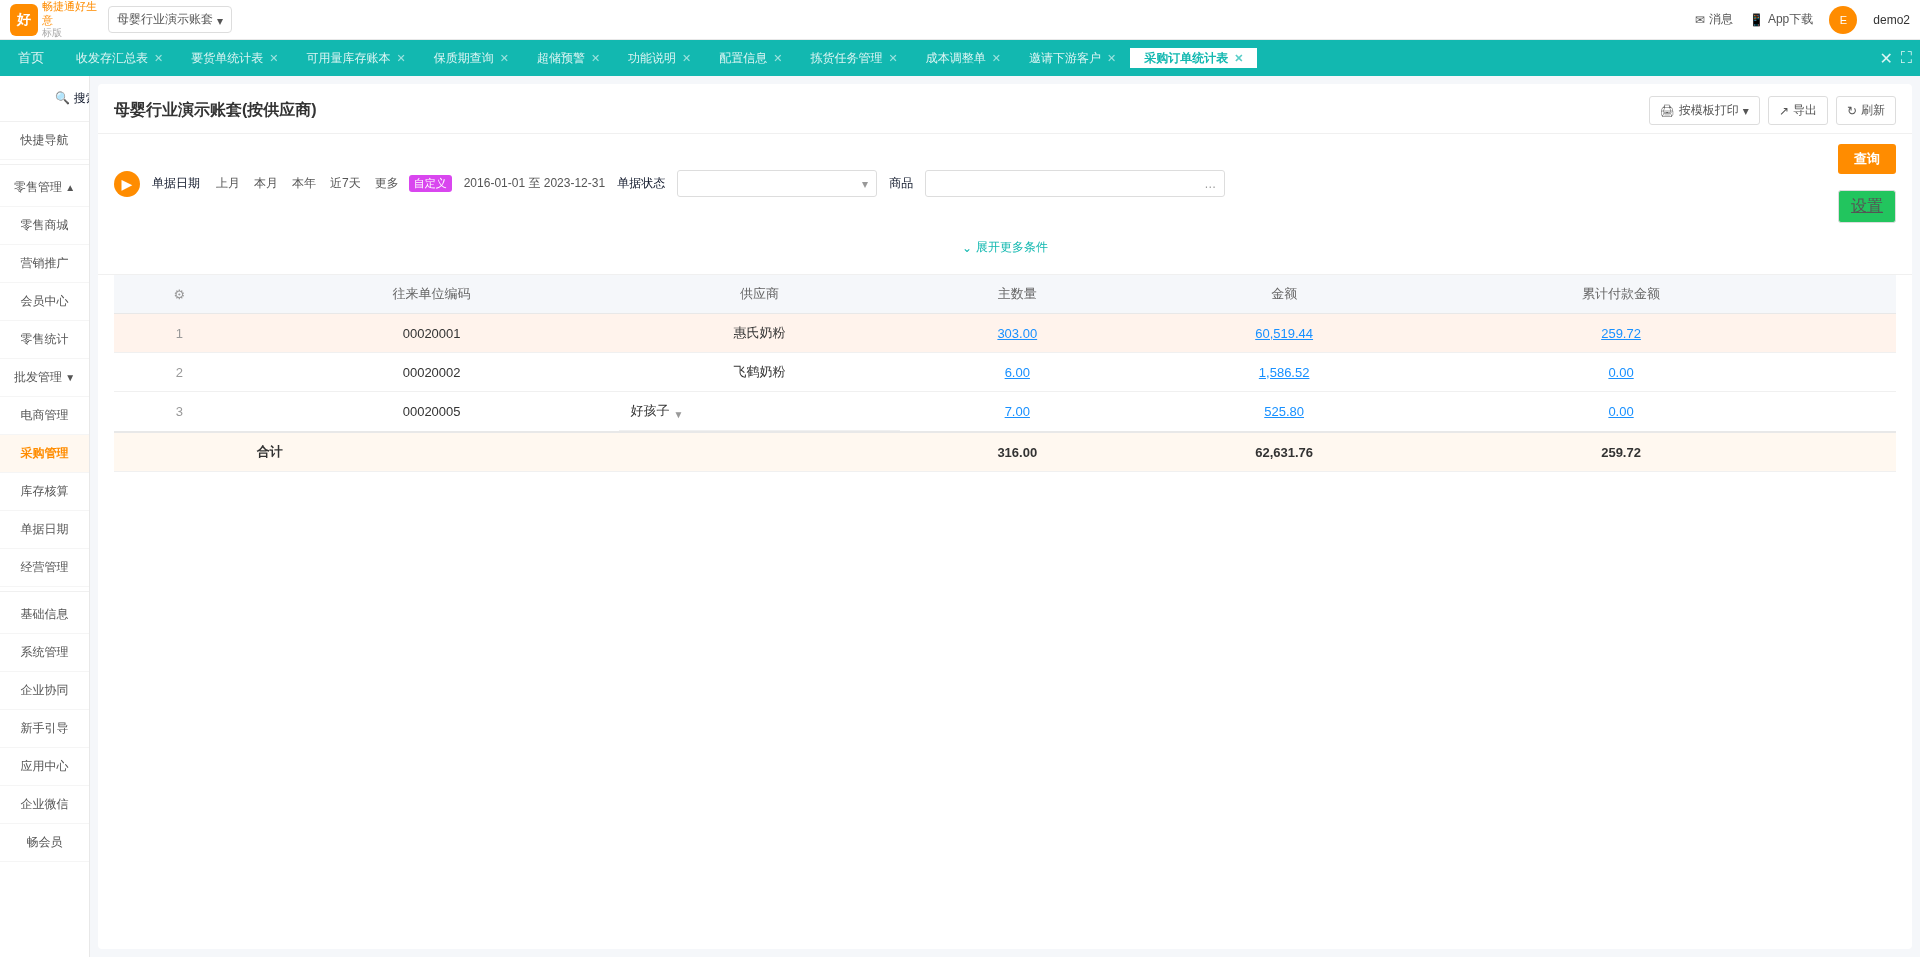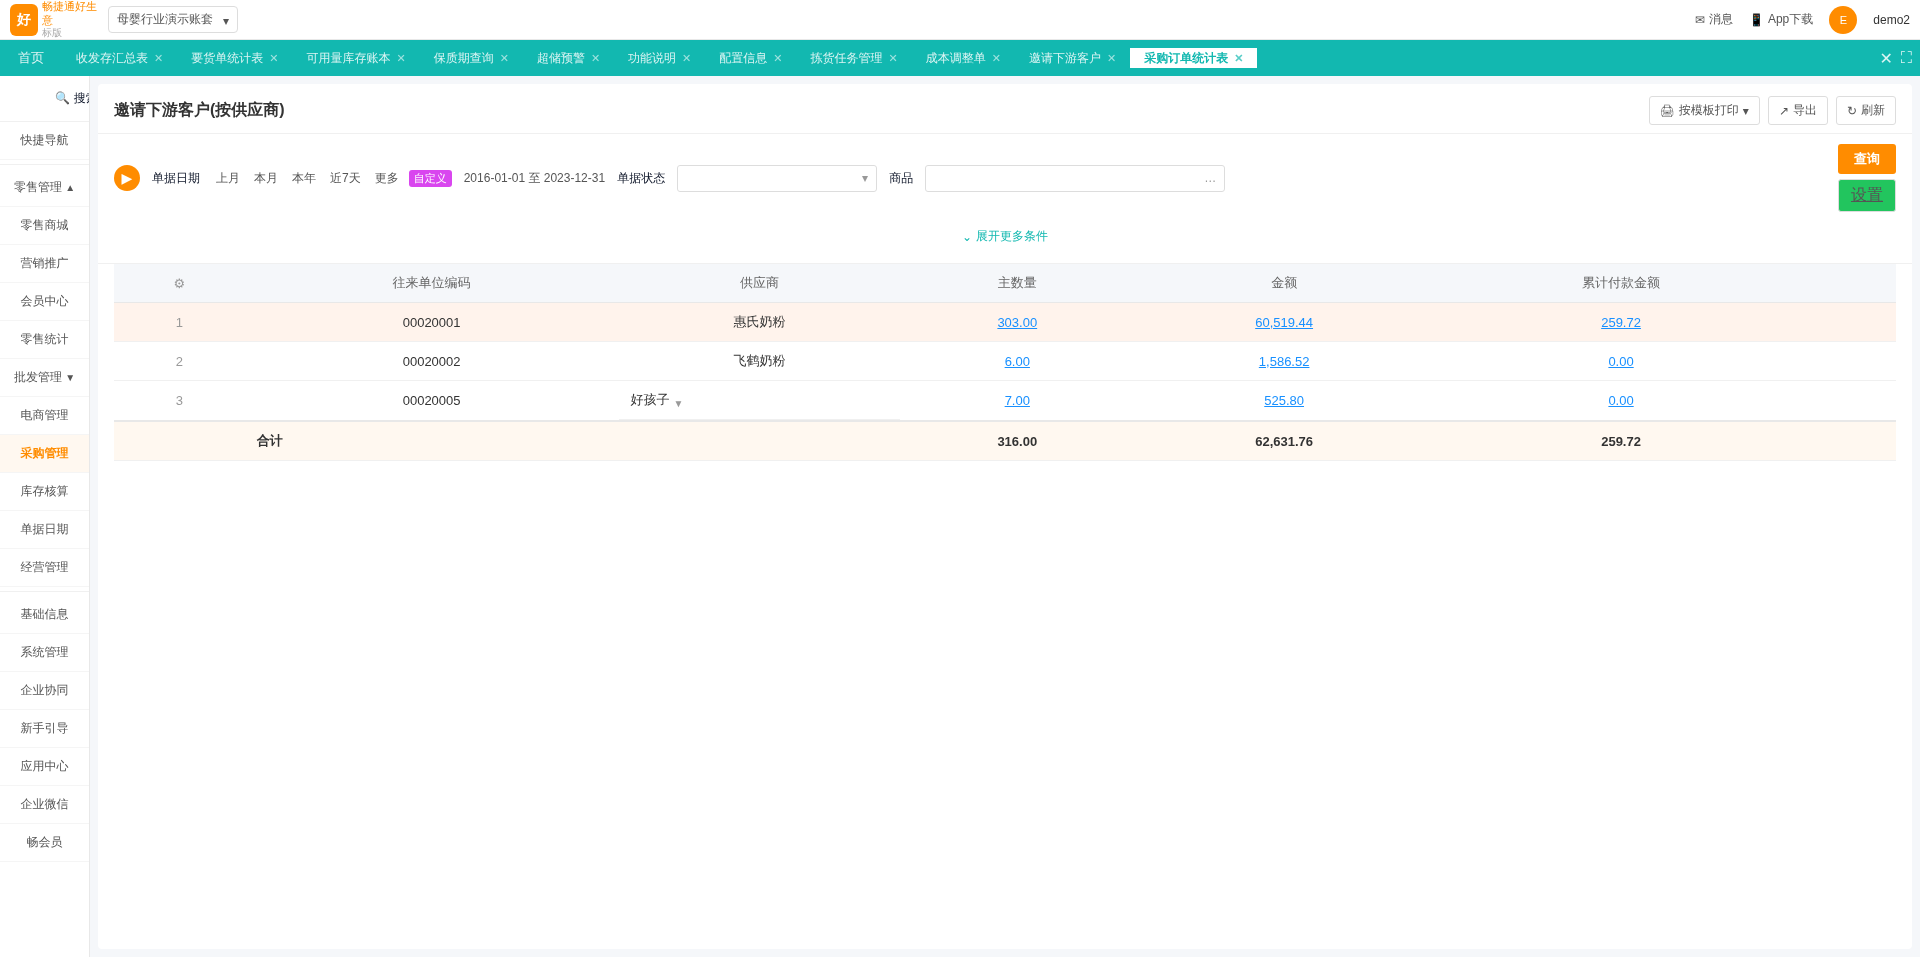--- a/index.html
+++ b/index.html
@@ -3,21 +3,21 @@
   <meta charset="utf-8">
   <style>
     * { box-sizing: border-box; margin: 0; padding: 0; }
     body { font-family: 'Microsoft YaHei', Arial, sans-serif; font-size: 13px; background: #f0f2f5; color: #333; display: flex; flex-direction: column; height: 957px; overflow: hidden; }
 
     
     .top-bar { display: flex; align-items: center; background: #fff; height: 40px; padding: 0 10px; border-bottom: 1px solid #e8e8e8; }
     .logo-area { display: flex; align-items: center; width: 90px; flex-shrink: 0; }
     .logo-icon { width: 32px; height: 32px; background: #ff8c00; border-radius: 6px; display: flex; align-items: center; justify-content: center; color: #fff; font-size: 14px; font-weight: bold; }
     .logo-text { font-size: 11px; color: #ff8c00; margin-left: 4px; line-height: 1.2; }
-    .workspace-selector { display: flex; align-items: flex-end; gap: 10px; padding: 4px 8px; cursor: pointer; font-size: 12px; color: #555; border: 1px solid #ddd; border-radius: 4px; margin-left: 8px; }
+    .workspace-selector { display: flex; align-items: flex-end; gap: 4px; padding: 4px 8px; cursor: pointer; font-size: 12px; color: #555; border: 1px solid #ddd; border-radius: 4px; margin-left: 8px; }
     .top-bar-right { margin-left: auto; display: flex; align-items: center; gap: 16px; }
     .top-bar-right .msg { display: flex; align-items: center; gap: 4px; color: #555; font-size: 12px; cursor: pointer; }
     .top-bar-right .app-dl { display: flex; align-items: center; gap: 4px; color: #555; font-size: 12px; cursor: pointer; }
     .user-avatar { width: 28px; height: 28px; border-radius: 50%; background: #ff8c00; display: flex; align-items: center; justify-content: center; color: #fff; font-size: 11px; }
     .user-name { font-size: 12px; color: #333; cursor: pointer; }
 
     
     .nav-tabs { display: flex; align-items: center; background: #12b8b0; height: 36px; overflow: hidden; }
     .nav-tab { padding: 0 14px; height: 20px; display: flex; align-items: center; cursor: pointer; color: rgba(255,255,255,0.85); font-size: 12px; white-space: nowrap; position: relative; flex-shrink: 0; }
     .nav-tab.active { background: #fff; color: #12b8b0; font-weight: bold; }
@@ -78,21 +78,21 @@
     .td-link { color: #1890ff; text-decoration: underline; cursor: pointer; }
     tr.row-odd { background: #fff; }
     tr.row-highlight { background: #fff3ec; }
     .row-num { color: #999; }
     .settings-icon { color: #999; cursor: pointer; }
 
     
     .table-footer { background: #fff8f0; border-top: 2px solid #e8e8e8; }
     .table-footer td { font-weight: bold; color: #333; }
 
-    .query-btn-area { display: flex; flex-direction: column; gap: 5px; margin-left: auto; }
+    .query-btn-area { display: flex; flex-direction: column; gap: 16px; margin-left: auto; }
   </style>
 </head>
 <body>
 
 <div class="top-bar">
   <div class="logo-area">
     <div class="logo-icon">好</div>
     <div class="logo-text">
       <div>畅捷通好生意</div>
       <div style="font-size:10px;color:#aaa;">标版</div>
@@ -161,21 +161,21 @@
     <div class="sidebar-item">新手引导</div>
     <div class="sidebar-item">应用中心</div>
     <div class="sidebar-item">企业微信</div>
     <div class="sidebar-item">畅会员</div>
   </div>
 
   <div class="content">
     <div class="page-content">
 
       <div class="page-header">
-        <div class="page-title">邀请下游客户(按供应商)</div>
+        <div class="page-title">母婴行业演示账套(按供应商)</div>
         <div class="page-actions">
           <button class="btn-print">
             <span>🖨</span>
             <span>按模板打印</span>
             <span>▾</span>
           </button>
           <button class="btn-export">
             <span>↗</span>
             <span>导出</span>
           </button>

